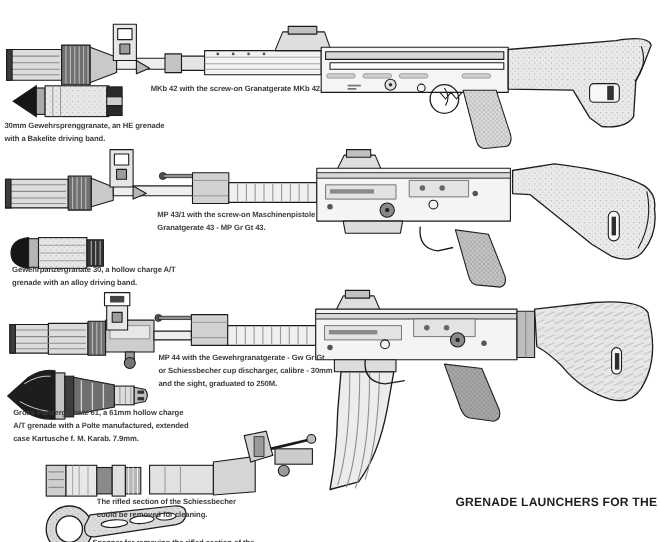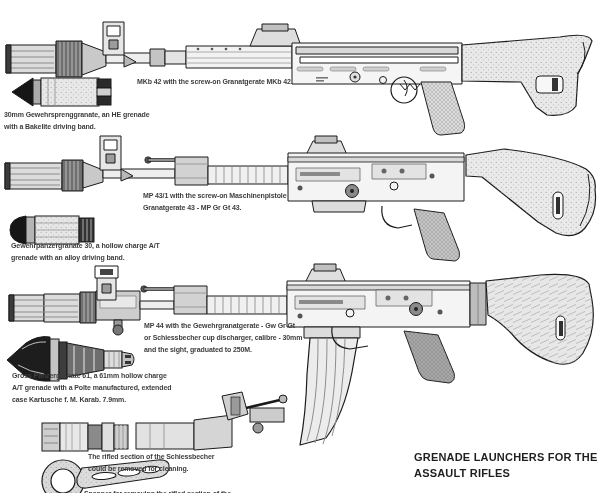--- a/index.html
+++ b/index.html
@@ -285,16 +285,15 @@
     <div>could be removed for cleaning.</div>
   </div>
 
   <div class="cap" style="left:84px;top:472px">
     <div>Spanner for removing the rifled section of the</div>
     <div>Gw Gr Gt.</div>
   </div>
 
   <div class="title" style="left:414px;top:433px">
     <div>GRENADE LAUNCHERS FOR THE</div>
-    <div>ASSAULT RIFLES</div>
   </div>
 
 </div>
 
 </body></html>

